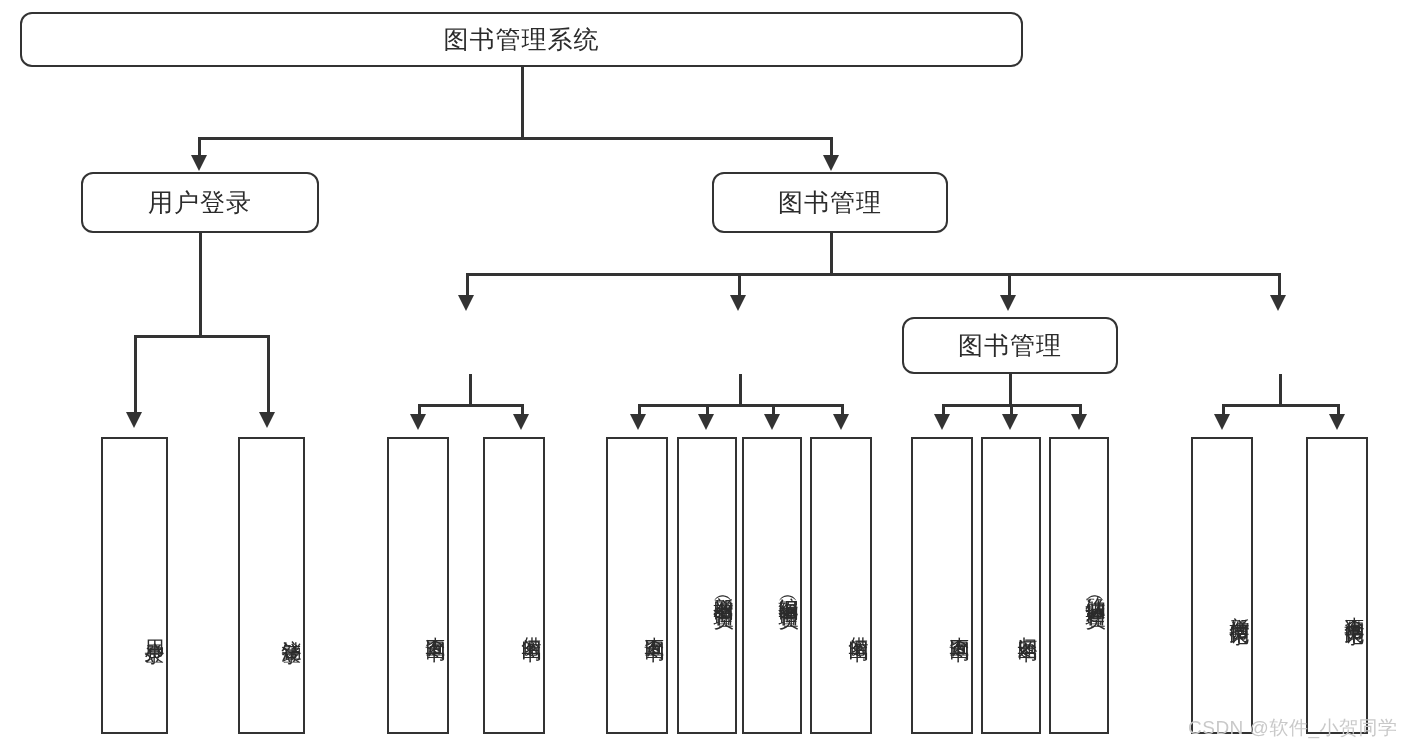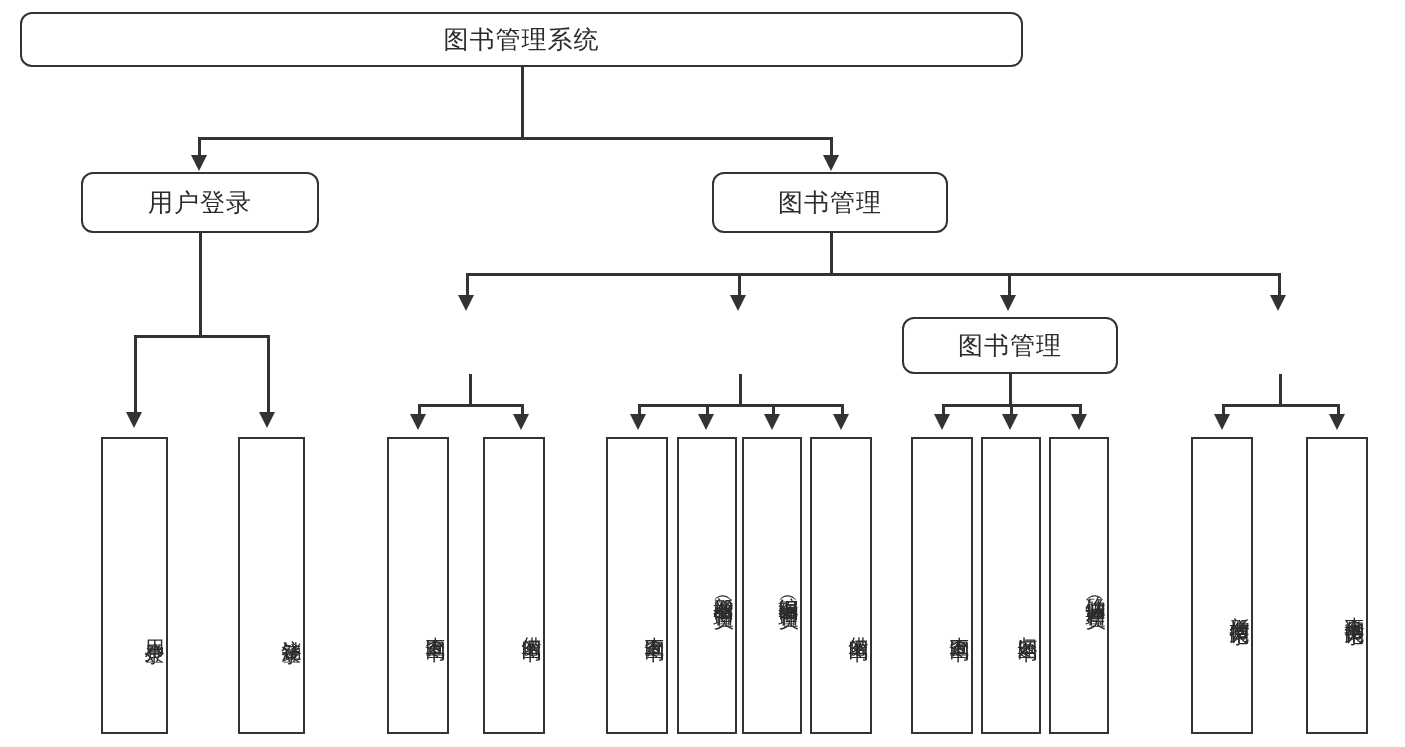--- a/index.html
+++ b/index.html
@@ -188,14 +188,15 @@
     <span class="lbl">确认归还（管理员）</span>
   </div>
 
   <div class="node vert" style="left:1191px; top:437px; width:62px; height:297px; padding-top:42px;">
     <span class="lbl">新增借阅记录</span>
   </div>
   <div class="node vert" style="left:1306px; top:437px; width:62px; height:297px; padding-top:42px;">
     <span class="lbl">查询借阅记录</span>
   </div>
 
+  <div class="watermark" style="left:1188px; top:715px;">CSDN @软件_小贺同学</div>
 
 </div>
 
 </body></html>

